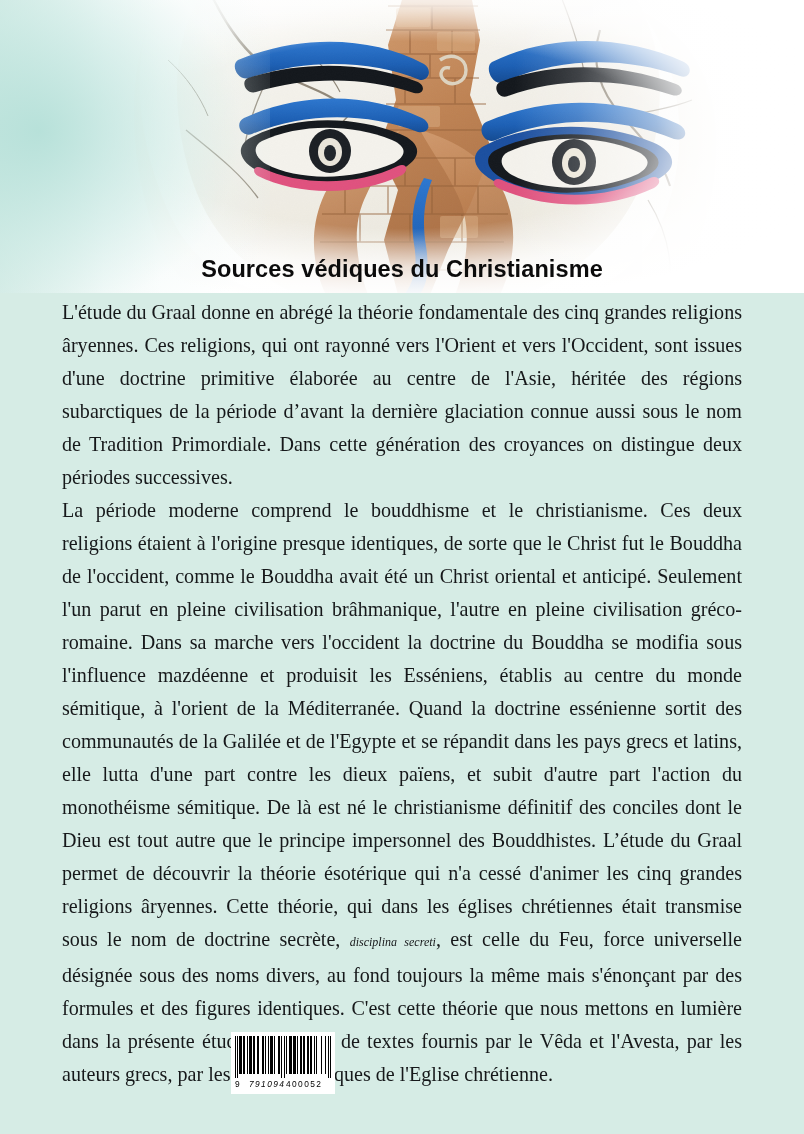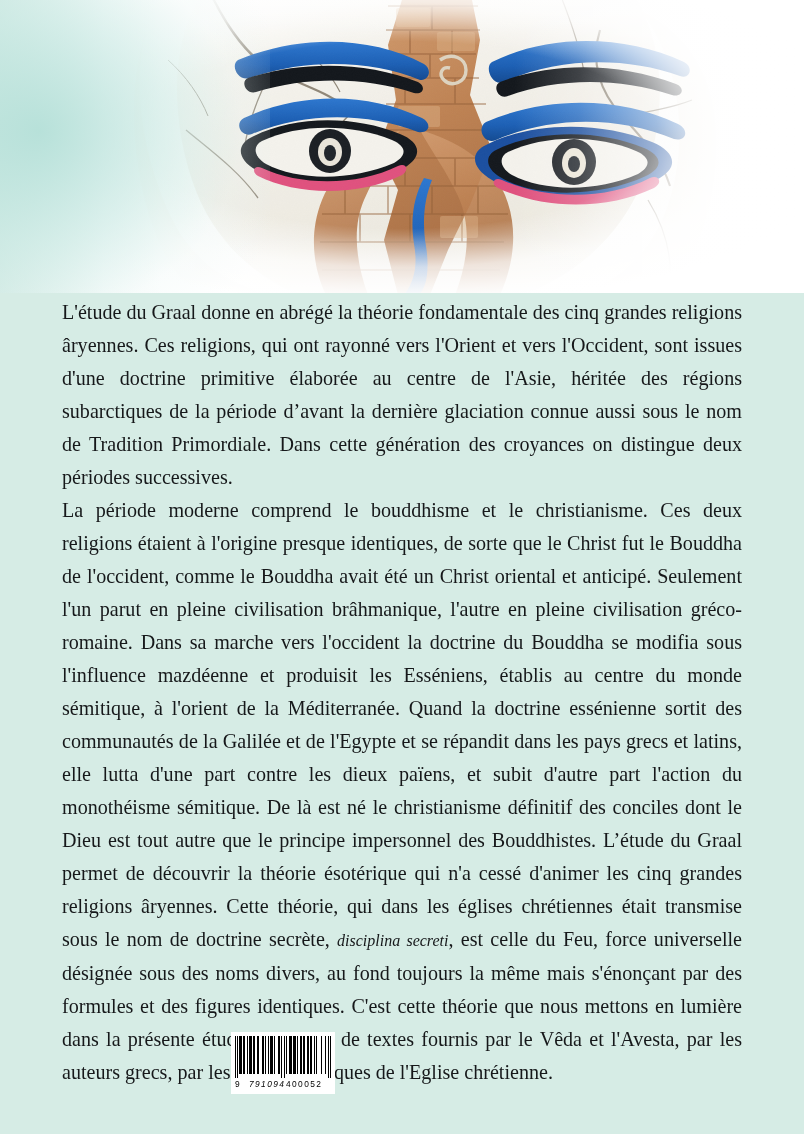--- a/index.html
+++ b/index.html
@@ -110,21 +110,21 @@
     font-family: "Liberation Serif", "DejaVu Serif", serif;
     font-size: 20.1px;
     line-height: 33px;
     color: #16181a;
     text-align: justify;
     text-justify: inter-word;
     hyphens: manual;
   }
 
   .blurb p { margin: 0; text-align: justify; }
-  .blurb em { font-style: italic; font-size: 16px; }
+  .blurb em { font-style: italic; font-size: 12px; }
 
   
   .footer {
     position: absolute;
     left: 0;
     top: 1022px;
     width: 804px;
     height: 90px;
   }
 
@@ -342,20 +342,21 @@
 
       <rect x="0" y="0" width="804" height="293" filter="url(#rough)" fill="#9b8f78" opacity="0.18"></rect>
 
       <rect x="0" y="0" width="804" height="293" fill="url(#vign)"></rect>
     </svg>
 
     <div class="hero-fade"></div>
     <div class="hero-tealwash"></div>
   </div>
 
+  <div class="cover-title">Sources védiques du Christianisme</div>
 
   <div class="blurb">
     <p>L'étude du Graal donne en abrégé la théorie fondamentale des cinq grandes religions âryennes. Ces religions, qui ont rayonné vers l'Orient et vers l'Occident, sont issues d'une doctrine primitive élaborée au centre de l'Asie, héritée des régions subarctiques de la période d’avant la dernière glaciation connue aussi sous le nom de Tradition Primordiale. Dans cette génération des croyances on distingue deux périodes successives.</p>
     <p><span>La période moderne comprend le bouddhisme et le christianisme. Ces deux religions étaient à l'origine presque identiques, de sorte que le Christ fut le Bouddha de l'occident, comme le Bouddha avait été un Christ oriental et anticipé. Seulement l'un parut en pleine civilisation brâhmanique, l'autre en pleine civilisation gréco-romaine. Dans sa marche vers l'occident la doctrine du Bouddha se modifia sous l'influence mazdéenne et produisit les Esséniens, établis au centre du monde sémitique, à l'orient de la Méditerranée. Quand la doctrine essénienne sortit des communautés de la Galilée et de l'Egypte et se répandit dans les pays grecs et latins, elle lutta d'une part contre les dieux païens, et subit d'autre part l'action du monothéisme sémitique. De là est né le christianisme définitif des conciles dont le Dieu est tout autre que le principe impersonnel des Bouddhistes. L’étude du Graal permet de découvrir la théorie ésotérique qui n'a cessé d'animer les cinq grandes religions âryennes. Cette théorie, qui dans les églises chrétiennes était transmise sous le nom de doctrine secrète, </span><em>disciplina secreti</em><span>, est celle du Feu, force universelle désignée sous des noms divers, au fond toujours la même mais s'énonçant par des formules et des figures identiques. C'est cette théorie que nous mettons en lumière dans la présente étude au moyen de textes fournis par le Vêda et l'Avesta, par les auteurs grecs, par les livres liturgiques de l'Eglise chrétienne.</span></p>
   </div>
 
 
   <div class="barcode-box">
     <div class="barcode-bars" id="barcode-bars">
         <i class="guard" style="left: 0px; width: 1.01px;"></i>

